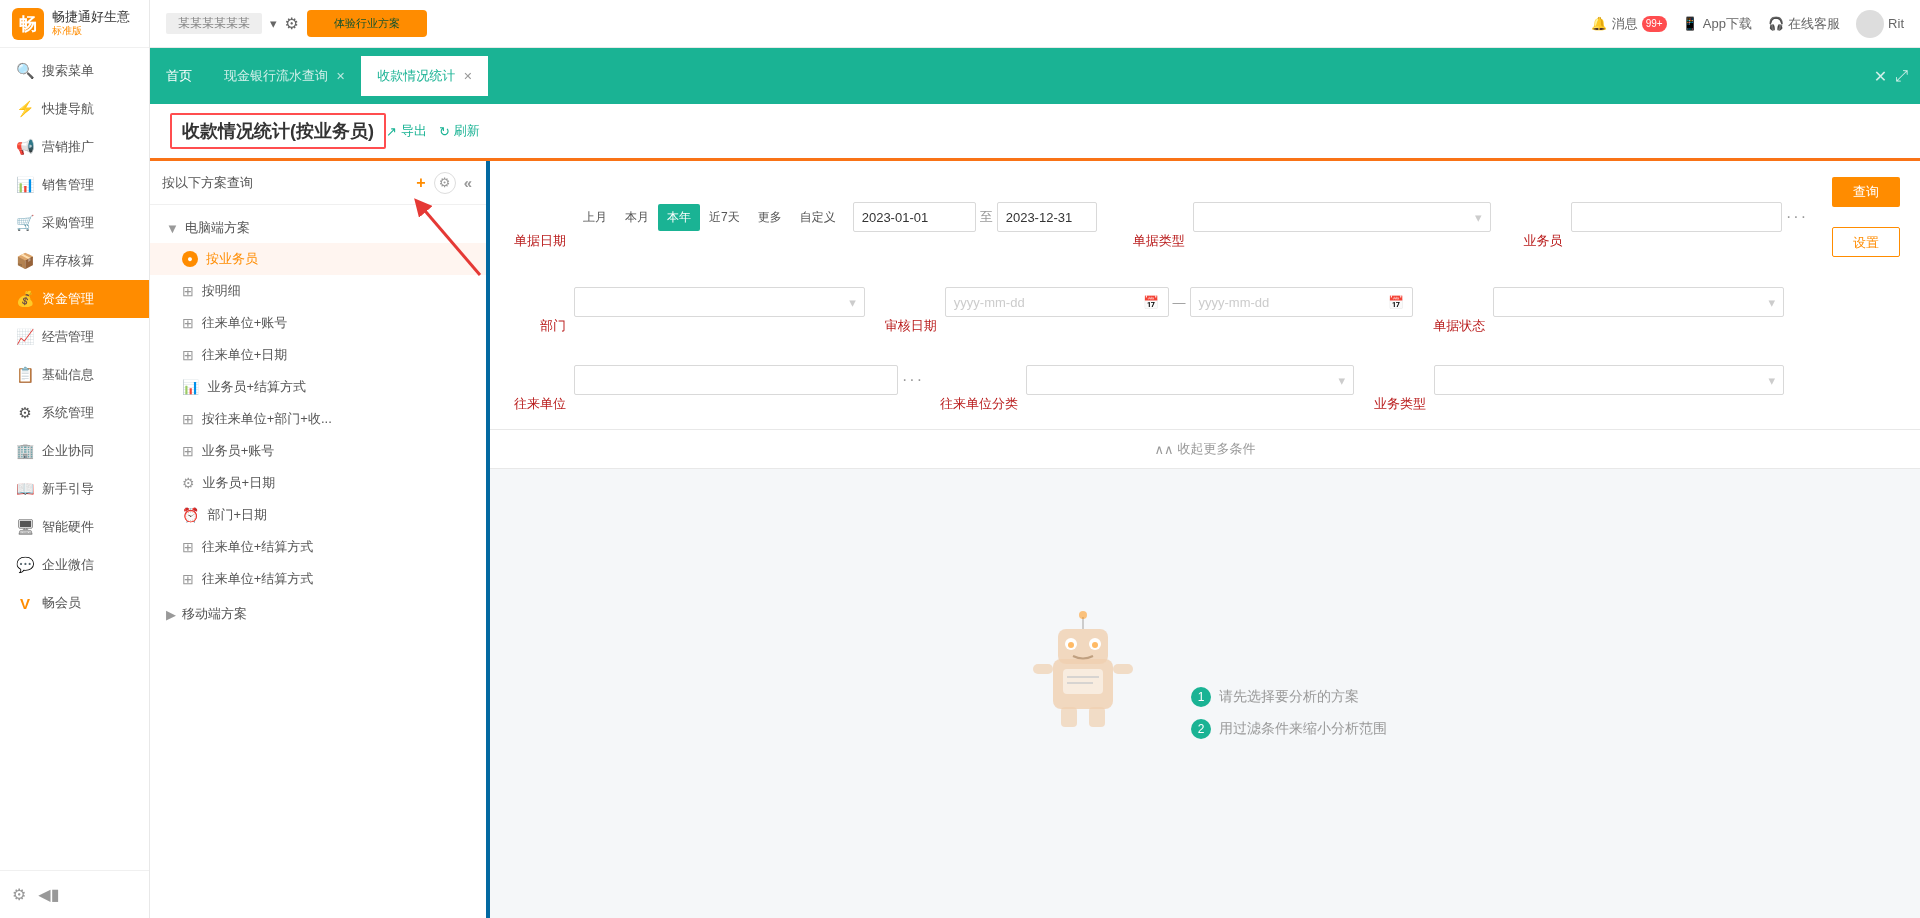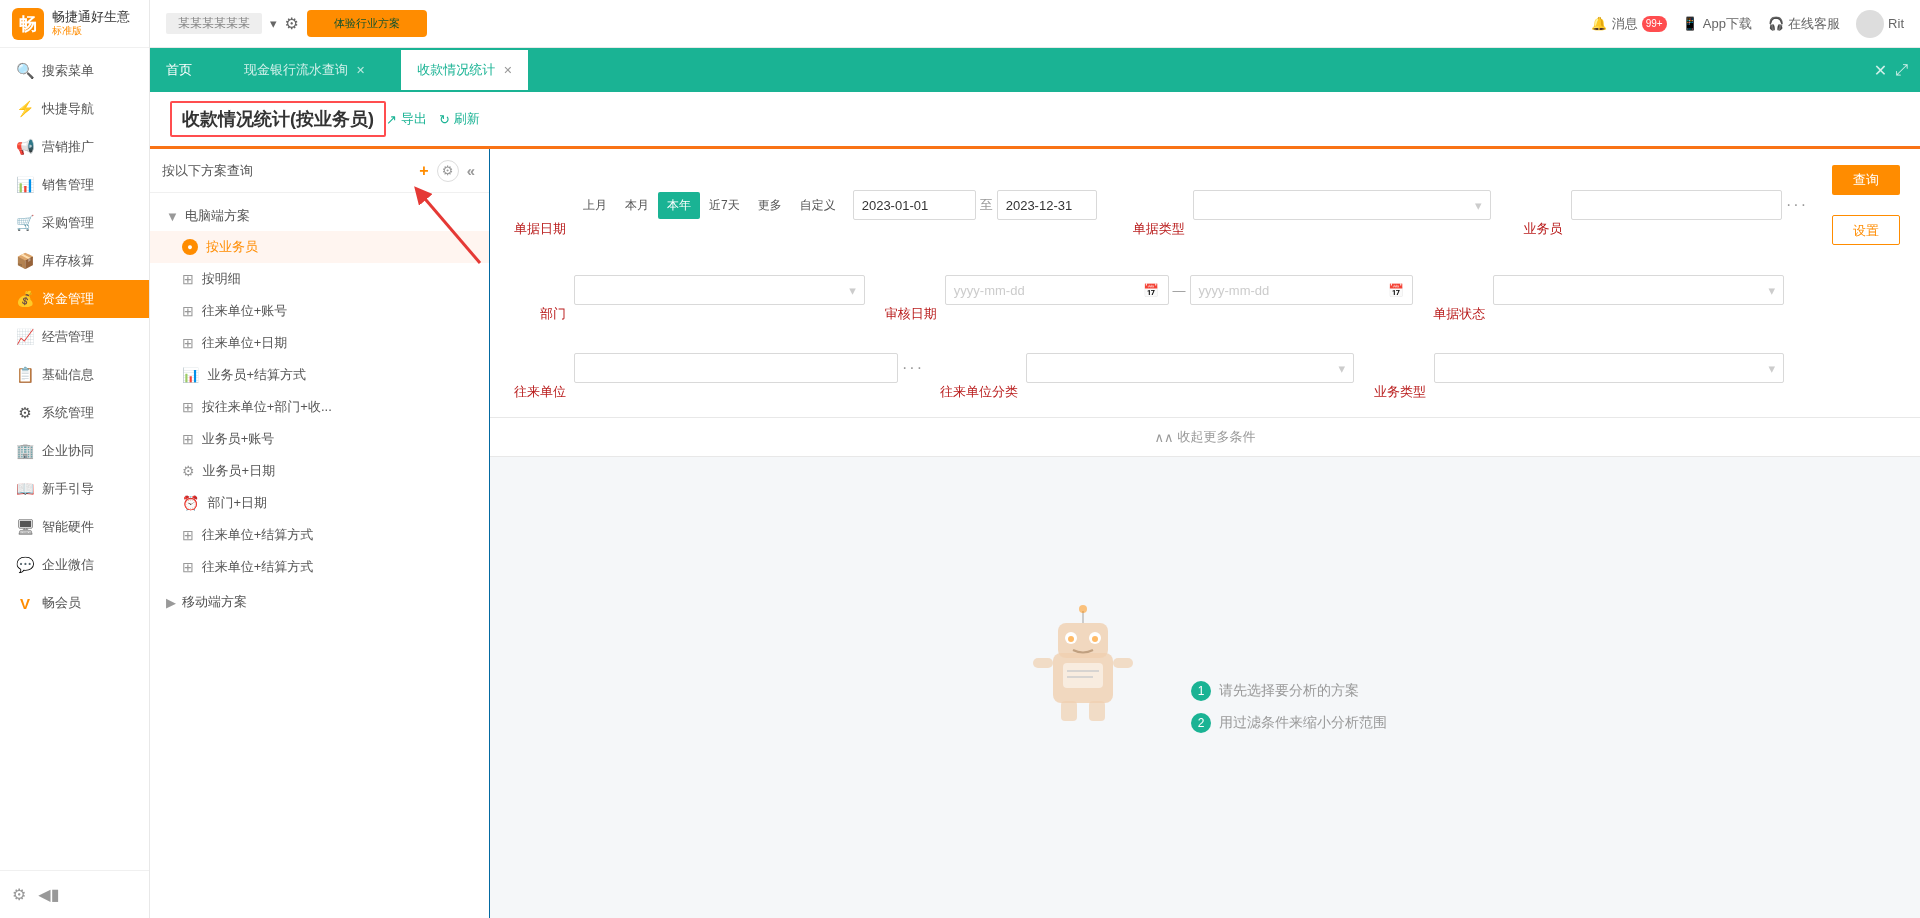--- a/index.html
+++ b/index.html
@@ -57,22 +57,22 @@
     .header-right { display: flex; align-items: center; gap: 16px; }
     .header-right-item { display: flex; align-items: center; gap: 4px; color: #666; cursor: pointer; font-size: 13px; }
     .badge {
       background: #ff4d4f; color: white; border-radius: 10px; font-size: 10px;
       padding: 0 4px; min-width: 16px; text-align: center; line-height: 16px;
     }
     .user-avatar { width: 28px; height: 28px; background: #ddd; border-radius: 50%; }
 
     
     .tab-bar {
-      height: 44px; background: #1ab394; display: flex; align-items: center;
-      padding: 0 0; position: relative; gap: 20px;
+      height: 56px; background: #1ab394; display: flex; align-items: center;
+      padding: 0 0; position: relative;
     }
     .tab-item {
       height: 40px; display: flex; align-items: center; padding: 0 16px;
       cursor: pointer; color: rgba(255,255,255,0.8); font-size: 13px; gap: 6px;
       position: relative;
     }
     .tab-item.home { color: white; }
     .tab-item.active {
       background: white; color: #1ab394; font-weight: 500;
     }
@@ -106,21 +106,21 @@
       color: #1ab394; font-size: 13px;
     }
 
     
     .split-layout {
       flex: 1; display: flex; overflow: hidden;
     }
 
     
     .left-panel {
-      width: 340px; background: #fff; border-right: 1px solid #0369a1;
+      width: 340px; background: #fff; border-right: 4px solid #0369a1;
       display: flex; flex-direction: column; overflow: hidden;
     }
     .left-panel-header {
       height: 44px; display: flex; align-items: center; padding: 0 12px;
       border-bottom: 1px solid #f0f0f0; gap: 8px; font-size: 13px; color: #555;
     }
     .left-panel-header-title { flex: 1; }
     .left-panel-actions { display: flex; gap: 6px; }
     .lp-btn { cursor: pointer; color: #999; font-size: 14px; padding: 2px; }
 

